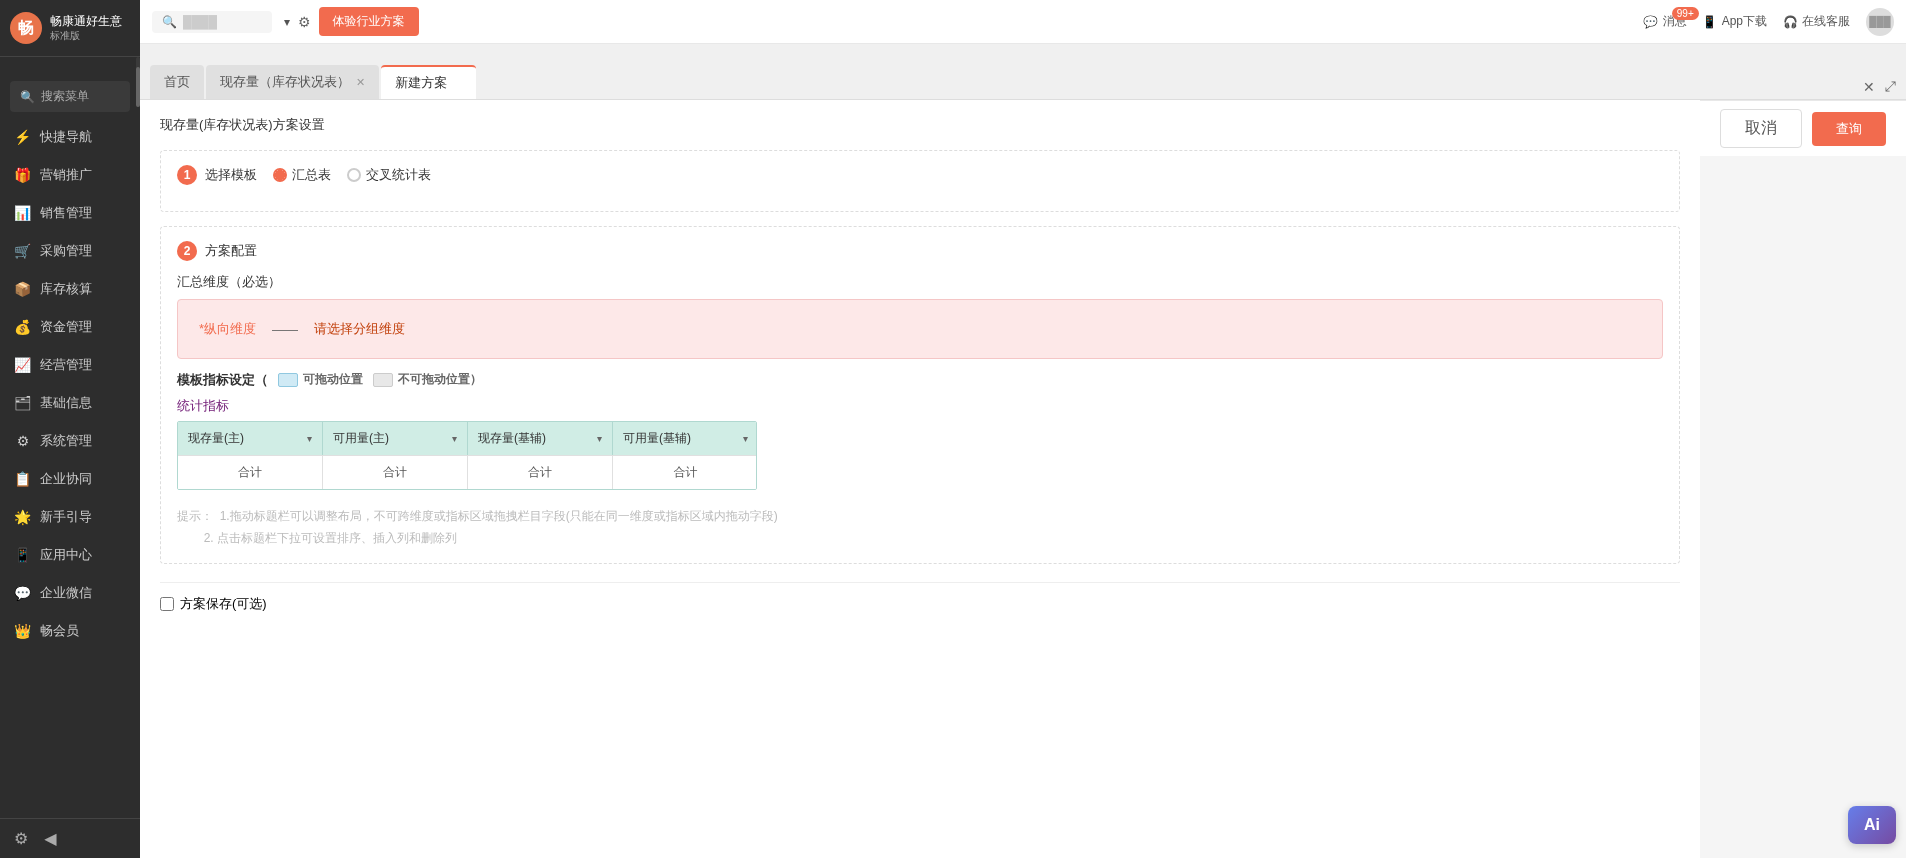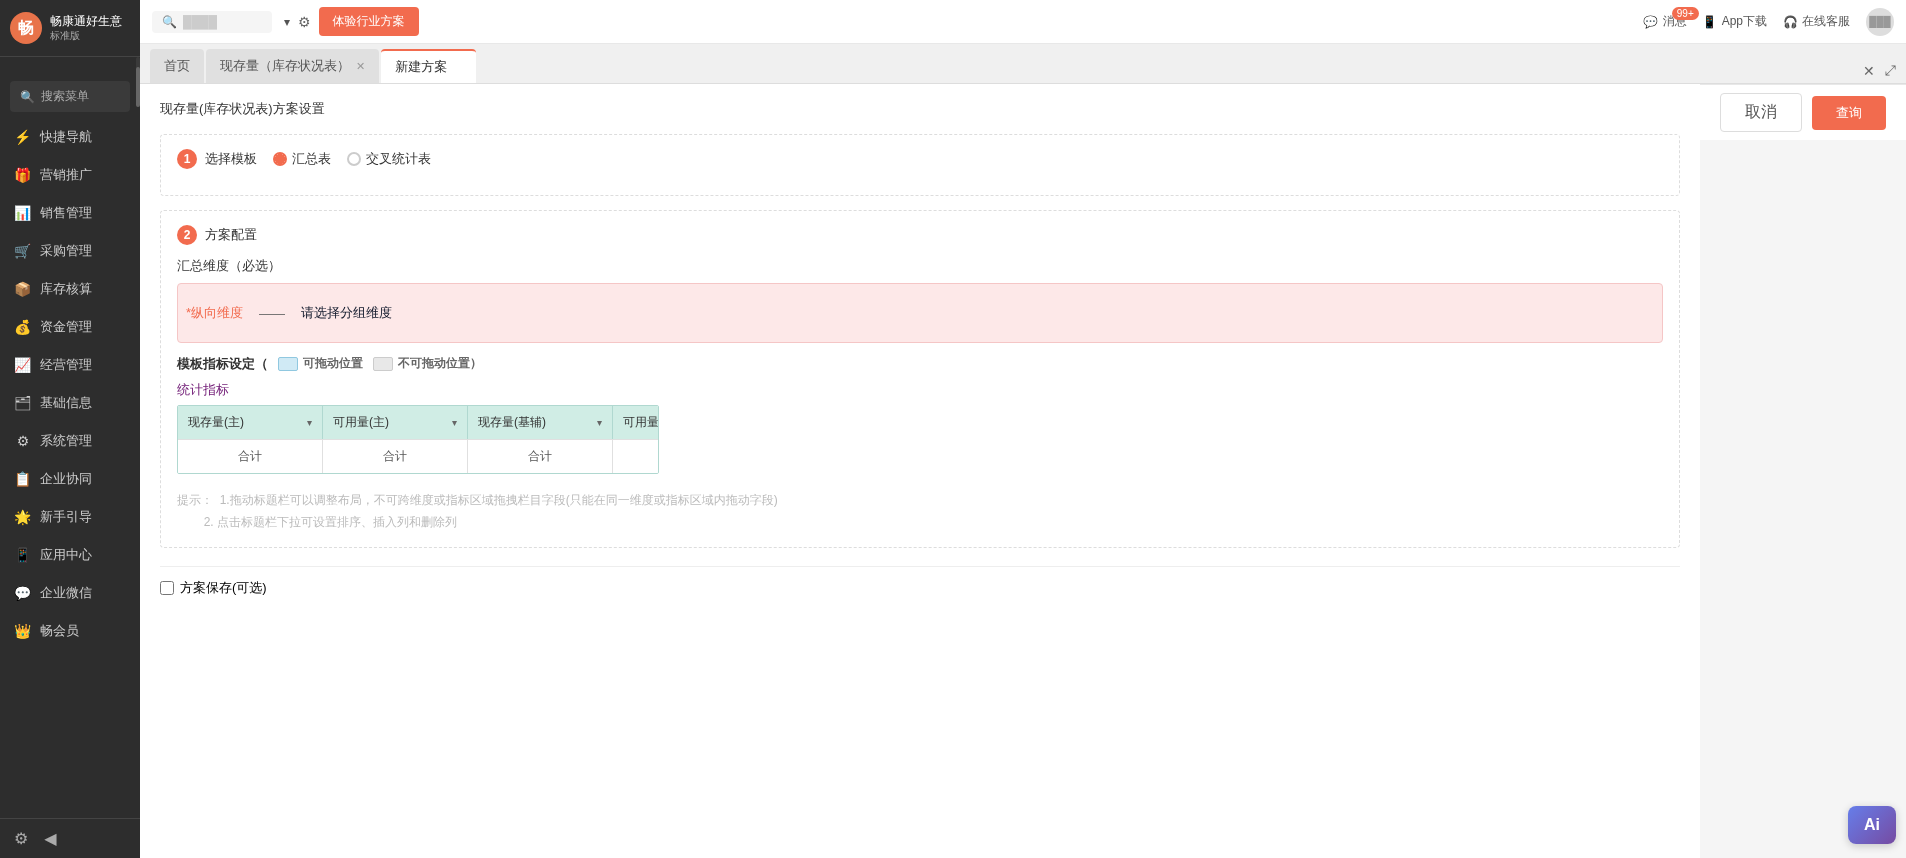--- a/index.html
+++ b/index.html
@@ -141,21 +141,21 @@
       font-size: 10px;
       padding: 1px 5px;
       position: absolute;
       top: -6px;
       right: -12px;
     }
     .avatar { width: 28px; height: 28px; border-radius: 50%; background: #ccc; }
 
     
     .tab-bar {
-      height: 40px;
+      height: 56px;
       background: #f0f0f0;
       display: flex;
       align-items: flex-end;
       padding: 0 10px;
       gap: 2px;
       flex-shrink: 0;
       border-bottom: 1px solid #ddd;
     }
     .tab {
       height: 34px;
@@ -234,28 +234,28 @@
       border: 2px solid #ccc;
     }
     .radio-circle.checked { border-color: #f26b4e; background: radial-gradient(circle, #f26b4e 5px, transparent 5px); }
 
     
     .dimension-label { font-size: 13px; color: #333; margin-bottom: 8px; }
     .dimension-box {
       background: #fde8e8;
       border: 1px solid #f5c6c6;
       border-radius: 4px;
-      padding: 20px 8px;
+      padding: 20px 21px;
       display: flex;
       align-items: center;
       gap: 16px;
     }
     .dimension-required { color: #f26b4e; font-size: 13px; }
     .dimension-line { color: #666; font-size: 13px; }
-    .dimension-placeholder { color: #0f172a; font-size: 13px; }
+    .dimension-placeholder { color: #c2410c; font-size: 13px; }
 
     
     .metrics-label { font-size: 13px; color: #333; margin-top: 12px; margin-bottom: 0; display: flex; align-items: flex-start; gap: 10px; font-weight: bold; }
     .movable-indicator {
       display: inline-flex;
       align-items: center;
       gap: 5px;
       font-size: 12px;
       color: #666;
     }
@@ -277,21 +277,21 @@
     }
 
     
     .stats-section { margin-top: 8px; }
     .stats-title { color: #701a75; font-size: 13px; margin-bottom: 6px; font-weight: 500; }
 
     .stats-table {
       border: 1px solid #b0d8d0;
       border-radius: 2px;
       overflow: hidden;
-      width: 482px;
+      width: 580px;
     }
     .stats-table-header {
       display: grid;
       grid-template-columns: 145px 145px 145px 145px;
       background: #d0ede5;
     }
     .stats-table-body {
       display: grid;
       grid-template-columns: 145px 145px 145px 145px;
       background: #fff;

